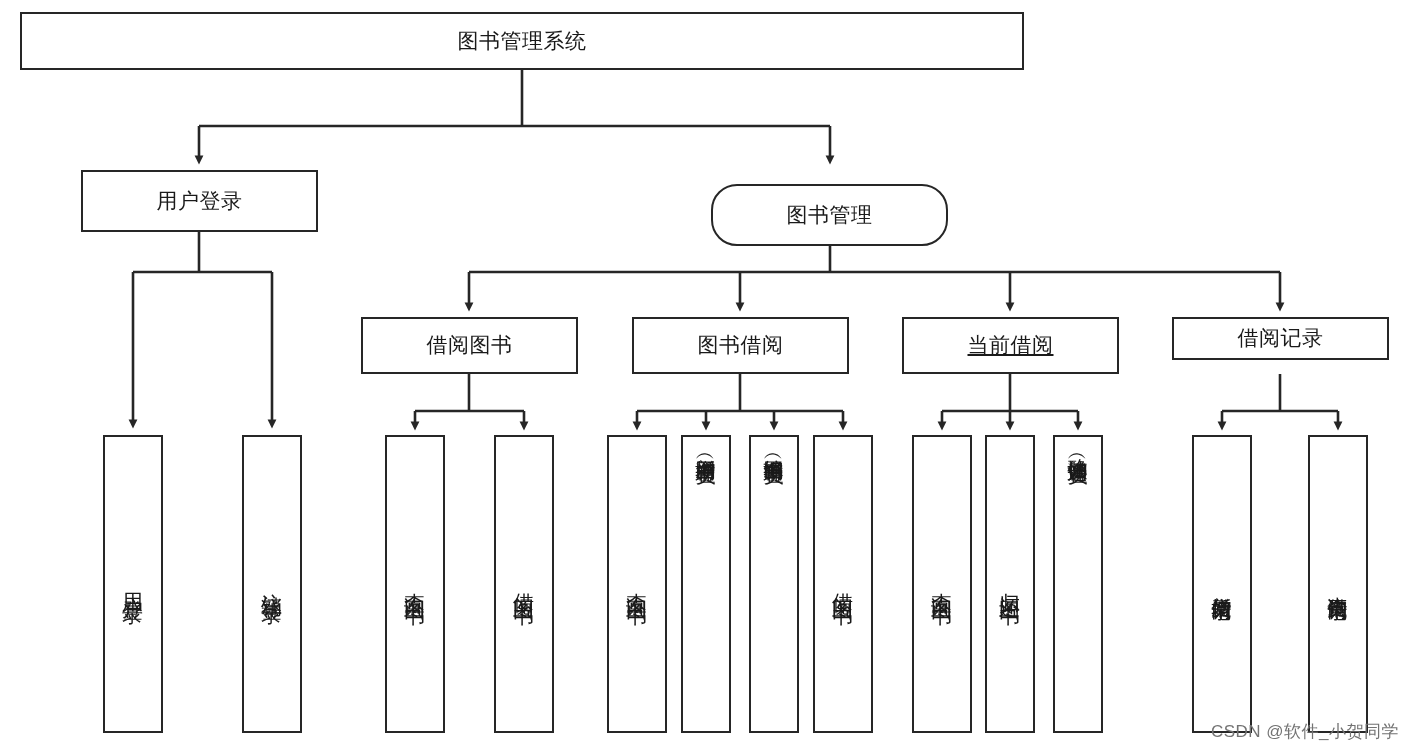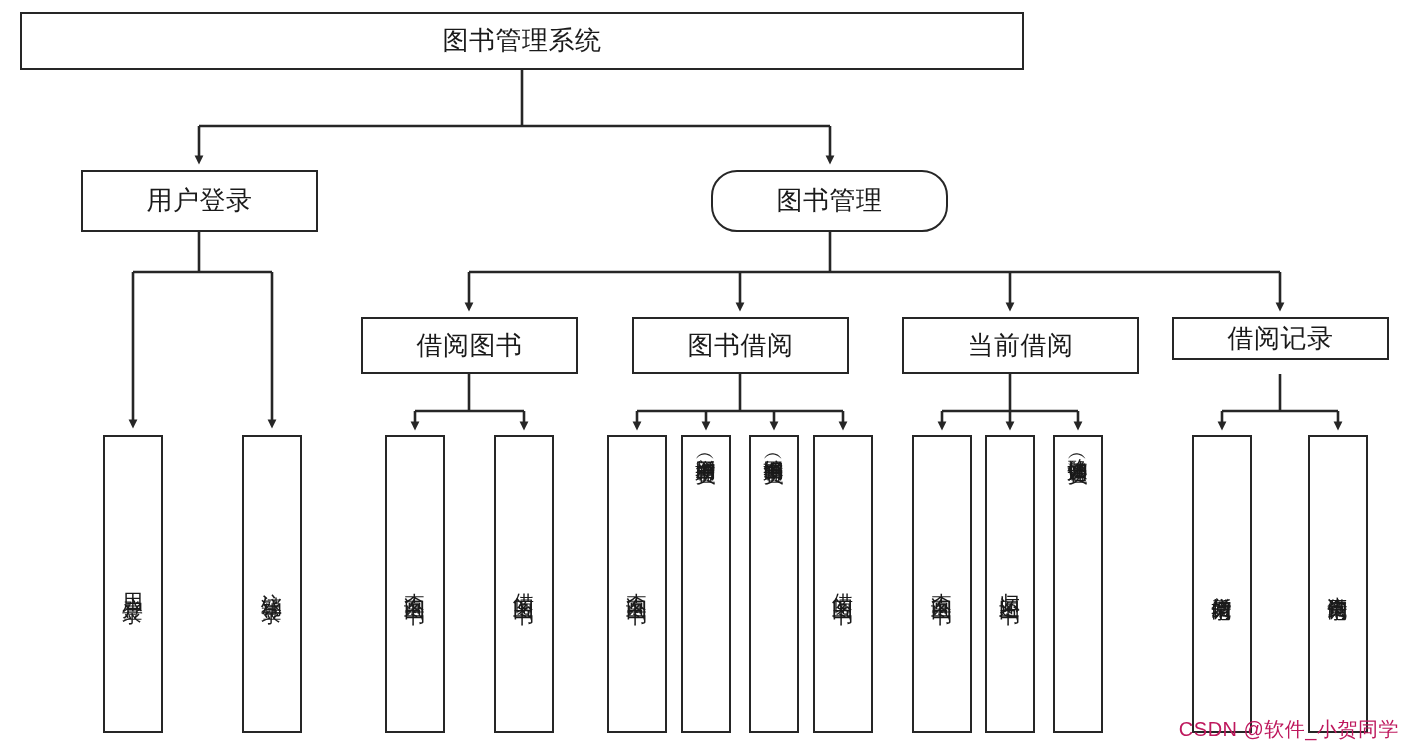--- a/index.html
+++ b/index.html
@@ -25,21 +25,21 @@
     position: absolute;
     box-sizing: border-box;
     border: 2px solid #262626;
     background: #ffffff;
     display: flex;
     align-items: center;
     justify-content: center;
     color: #1a1a1a;
   }
   .node-label {
-    font-size: 26px;
+    font-size: 21px;
     line-height: 1.15;
     letter-spacing: 0.5px;
     white-space: nowrap;
     color: #1a1a1a;
   }
   .leaf-box {
     position: absolute;
     box-sizing: border-box;
     border: 2px solid #262626;
     background: #ffffff;
@@ -61,22 +61,22 @@
     font-size: 20px;
   }
   .leaf-label.top-align {
     align-self: flex-start;
     margin-top: 6px;
   }
   .watermark {
     position: absolute;
     right: 6px;
     bottom: 4px;
-    font-size: 20px;
-    color: #be185d;
+    font-size: 17px;
+    color: #737373;
     letter-spacing: 0.5px;
     white-space: nowrap;
     font-family: "Liberation Sans", "DejaVu Sans", sans-serif;
   }
 </style>
 </head>
 <body>
 
 <svg id="diagram" viewBox="0 0 1405 747" xmlns="http://www.w3.org/2000/svg">
   <defs>
@@ -129,31 +129,31 @@
   </g>
 </svg>
 
 <div class="node-box" style="left:20px; top:12px; width:1004px; height:58px;">
   <span class="node-label">图书管理系统</span>
 </div>
 
 <div class="node-box" style="left:81px; top:170px; width:237px; height:62px;">
   <span class="node-label">用户登录</span>
 </div>
-<div class="node-box" style="left:711px; top:170px; width:237px; height:62px;border-radius:26px;">
+<div class="node-box" style="left:711px; top:184px; width:237px; height:62px;border-radius:26px;">
   <span class="node-label">图书管理</span>
 </div>
 
 <div class="node-box" style="left:361px; top:317px; width:217px; height:57px;">
   <span class="node-label">借阅图书</span>
 </div>
 <div class="node-box" style="left:632px; top:317px; width:217px; height:57px;">
   <span class="node-label">图书借阅</span>
 </div>
-<div class="node-box" style="left:902px; top:317px; width:237px; height:57px;">
+<div class="node-box" style="left:902px; top:317px; width:217px; height:57px;text-decoration:underline;">
   <span class="node-label">当前借阅</span>
 </div>
 <div class="node-box" style="left:1172px; top:317px; width:217px; height:43px;">
   <span class="node-label">借阅记录</span>
 </div>
 
 <div class="leaf-box" style="left:103px; top:435px; width:60px; height:298px;">
   <span class="leaf-label">用户登录</span>
 </div>
 <div class="leaf-box" style="left:242px; top:435px; width:60px; height:298px;">

